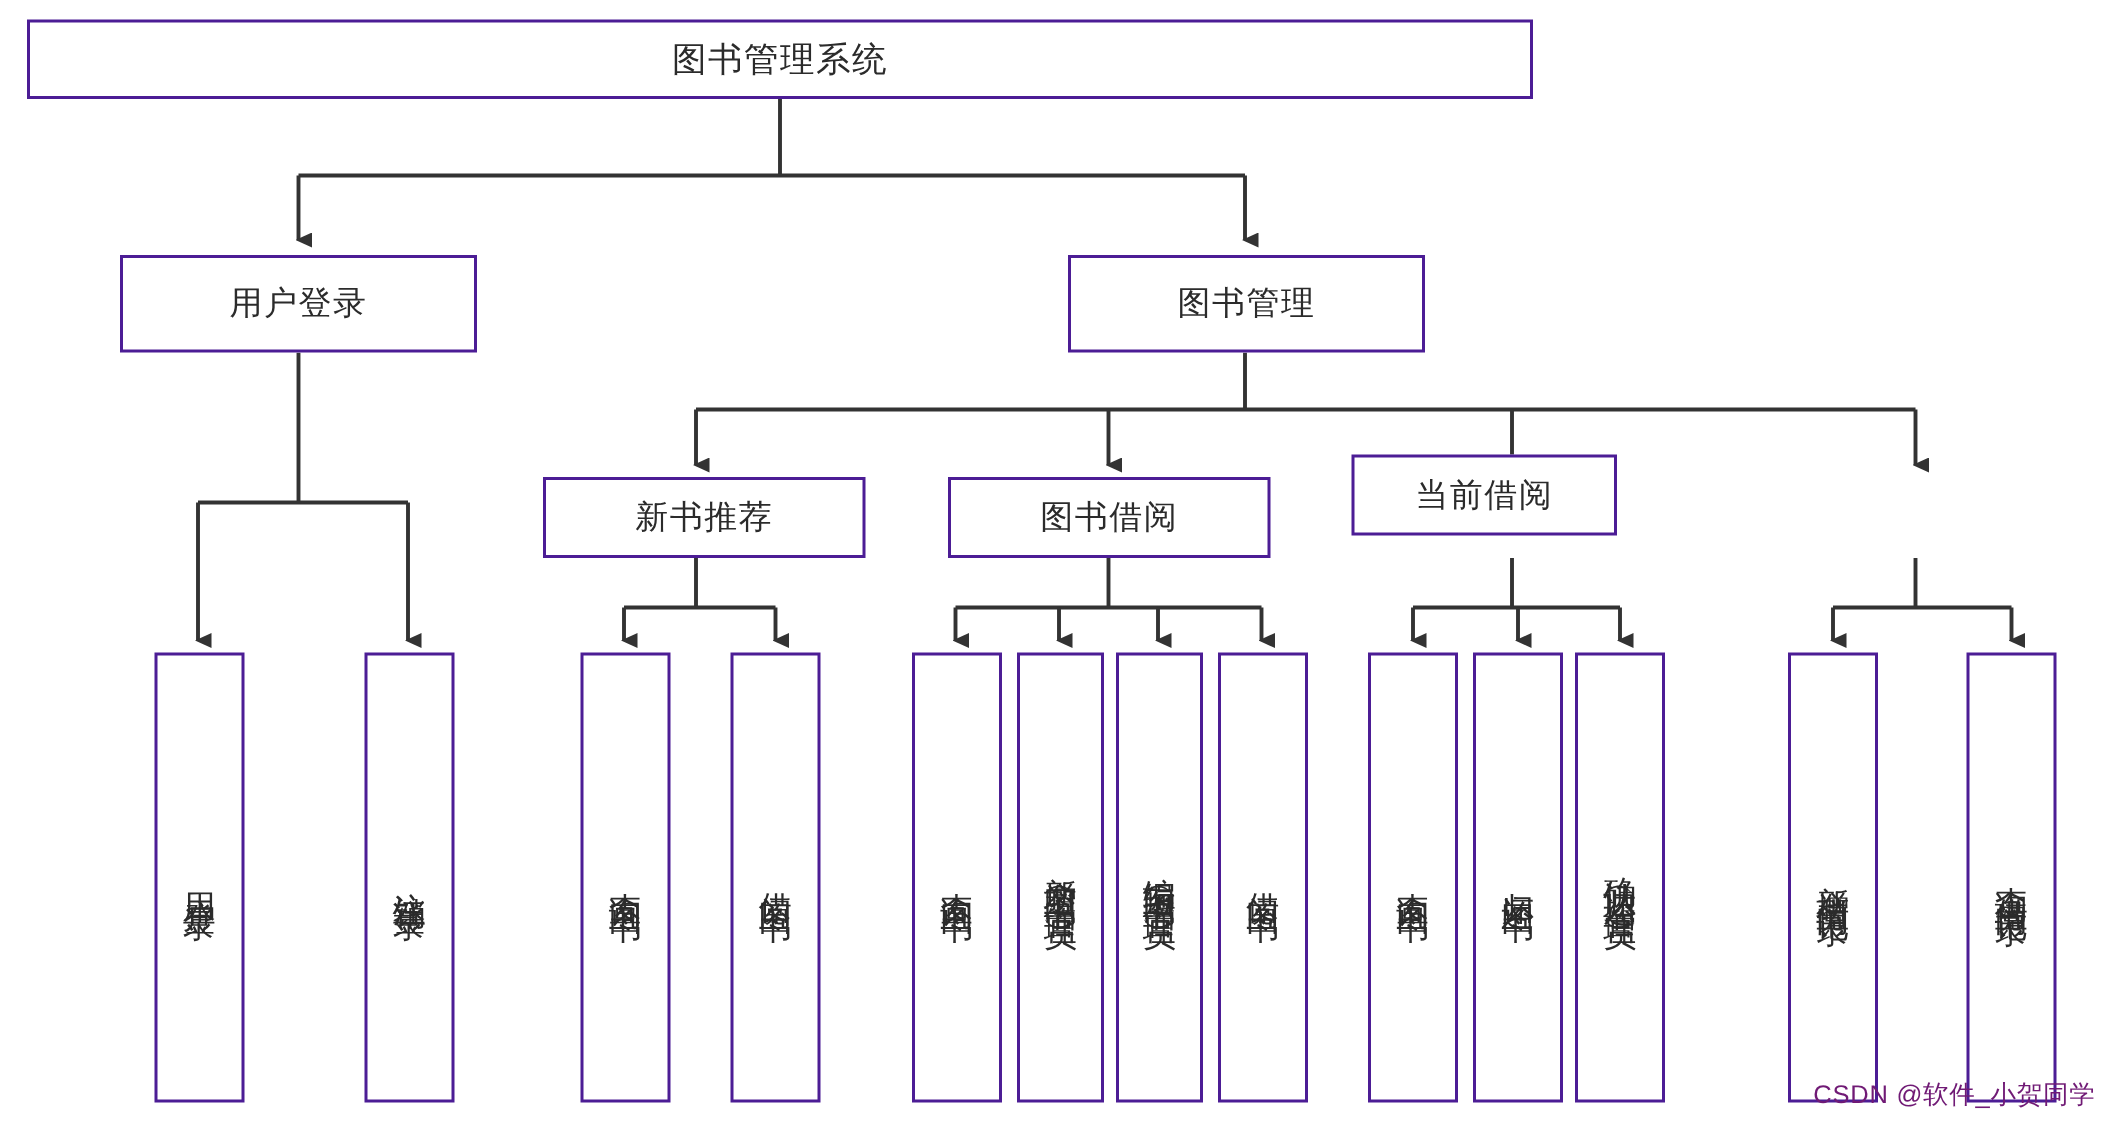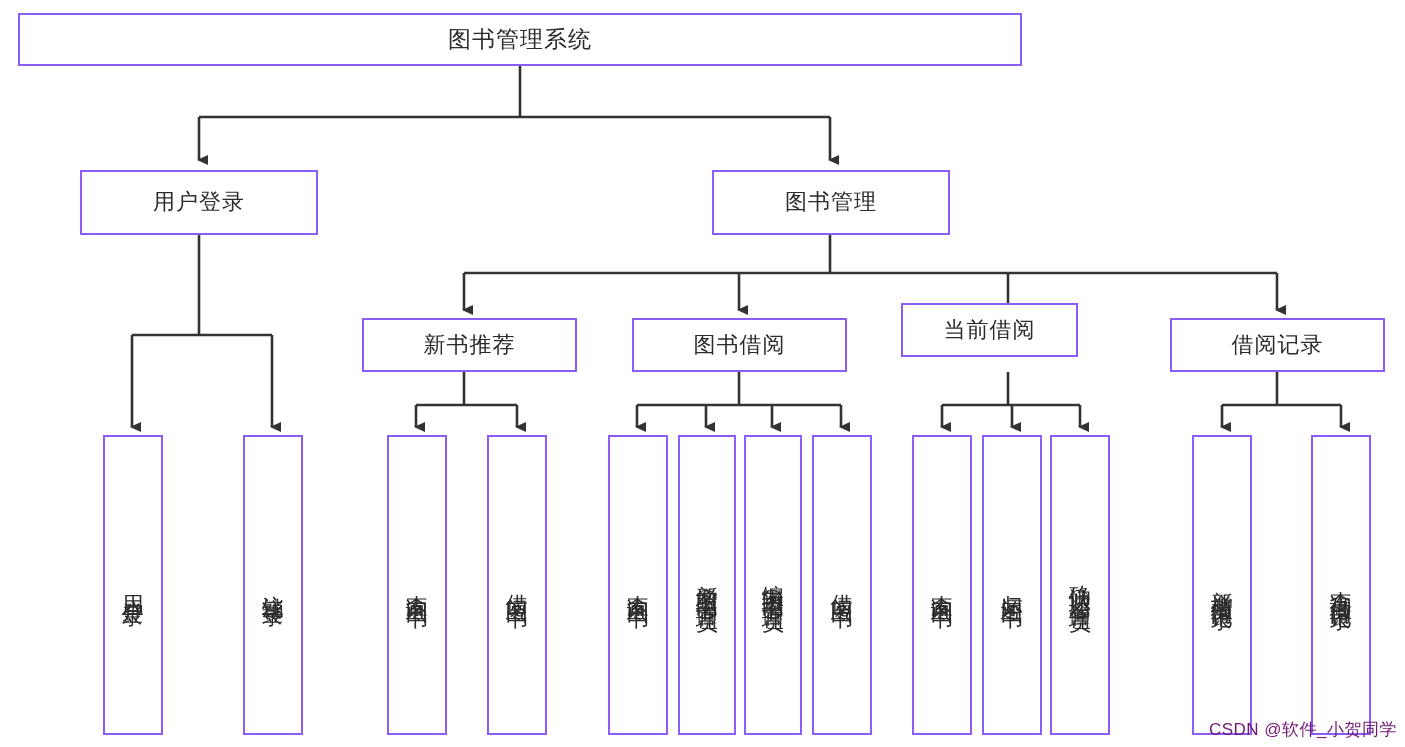--- a/index.html
+++ b/index.html
@@ -22,21 +22,21 @@
     left: 0;
     top: 0;
     width: 1405px;
     height: 747px;
     pointer-events: none;
   }
   .node {
     position: absolute;
     box-sizing: border-box;
     background: #ffffff;
-    border: 2px solid #8b5cf6;
+    border: 2px solid #4c1d95;
     display: flex;
     align-items: center;
     justify-content: center;
     color: #2b2b2b;
   }
   .node.horiz {
     font-size: 22px;
     letter-spacing: 1px;
     line-height: 1.2;
     text-align: center;
@@ -125,21 +125,20 @@
   </svg>
 
   <div class="node horiz root" style="left:18px; top:13px; width:1004px; height:53px;">图书管理系统</div>
 
   <div class="node horiz" style="left:80px; top:170px; width:238px; height:65px;">用户登录</div>
   <div class="node horiz" style="left:712px; top:170px; width:238px; height:65px;text-align:center;">图书管理</div>
 
   <div class="node horiz" style="left:632px; top:318px; width:215px; height:54px;">图书借阅</div>
   <div class="node horiz" style="left:362px; top:318px; width:215px; height:54px;">新书推荐</div>
   <div class="node horiz" style="left:901px; top:303px; width:177px; height:54px;">当前借阅</div>
-  <div class="node horiz" style="left:1170px; top:318px; width:215px; height:54px;">借阅记录</div>
 
   <div class="node vert" style="left:103px; top:435px; width:60px; height:300px;">
     <span>用户登录</span>
   </div>
   <div class="node vert" style="left:243px; top:435px; width:60px; height:300px;">
     <span>注销登录</span>
   </div>
 
   <div class="node vert" style="left:387px; top:435px; width:60px; height:300px;">
     <span>查询图书</span>

